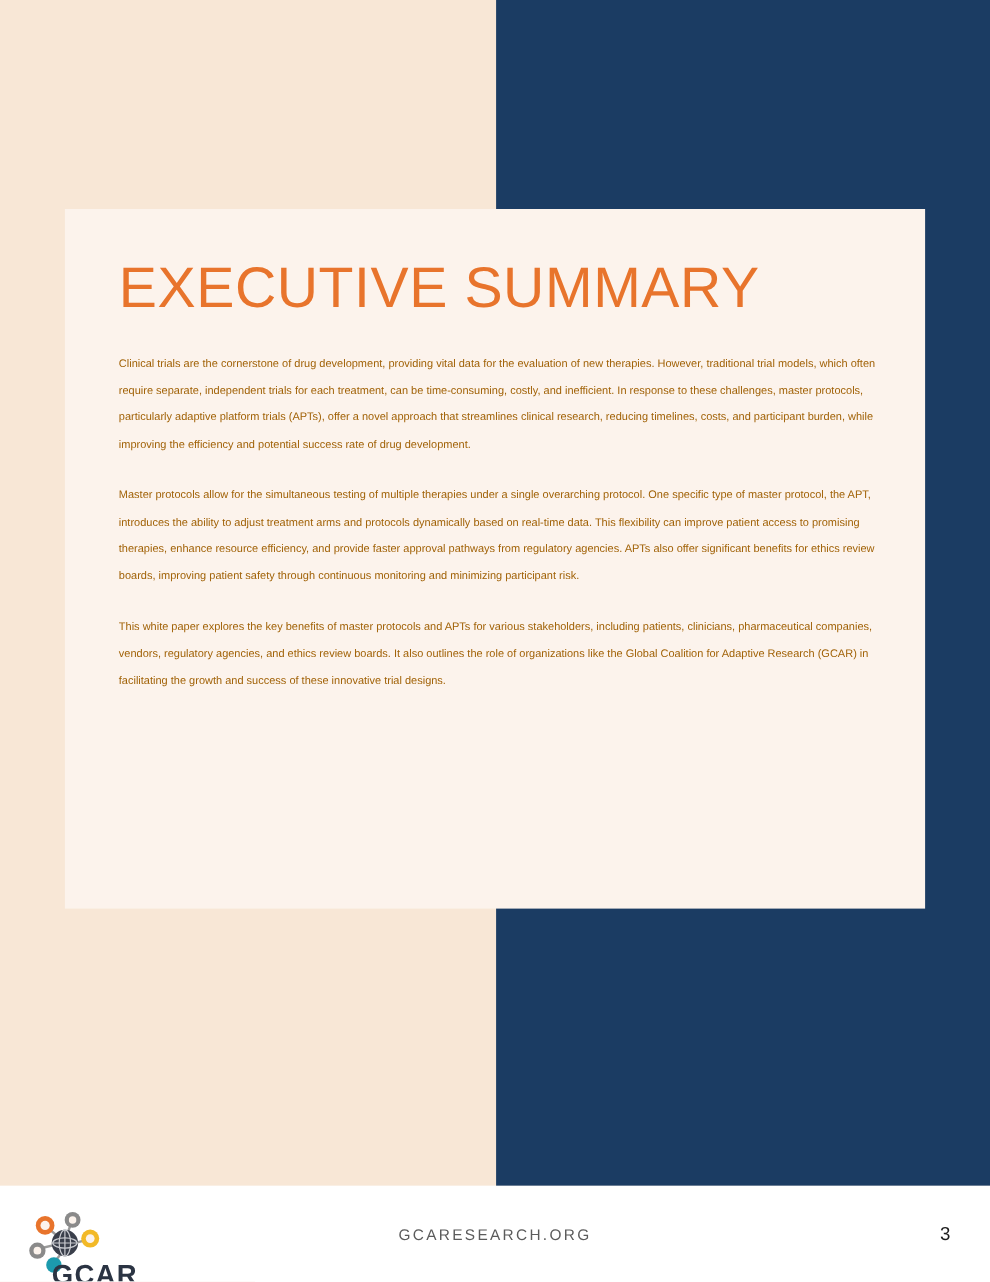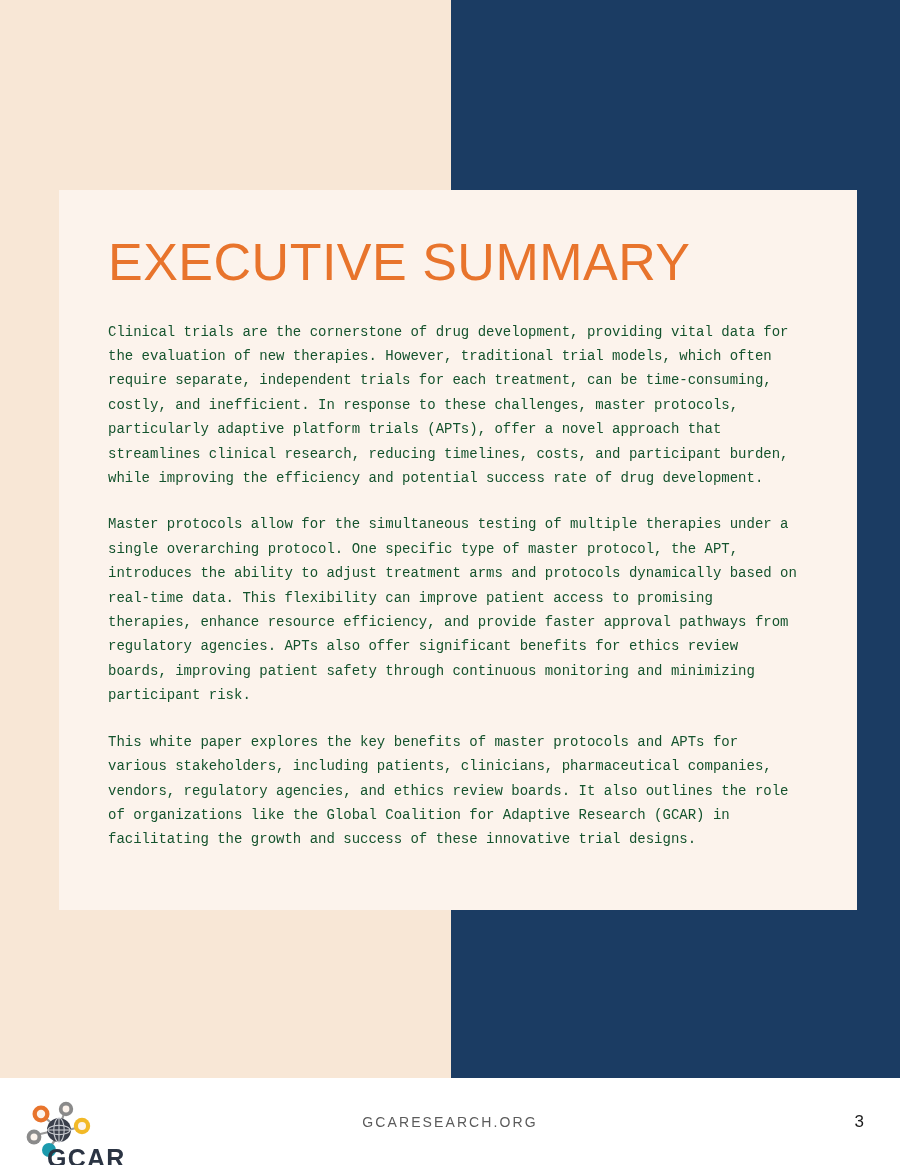--- a/index.html
+++ b/index.html
@@ -35,47 +35,46 @@
     height: 1078px;
     background: #1B3C63;
   }
 
   
   .card {
     position: absolute;
     left: 59px;
     top: 190px;
     width: 782px;
-    height: 720px;
+    height: 636px;
     background: #FCF3EC;
-    padding-left: 16px;
   }
   .card-inner {
     position: absolute;
     left: 49px;
     top: 45px;
     width: 692px;
   }
 
   .doc-title {
     color: #E8742C;
     font-size: 52px;
     font-weight: 400;
     letter-spacing: 0.5px;
     line-height: 1.05;
     margin: 0 0 30px 0;
     font-family: "Liberation Sans", sans-serif;
   }
 
   .body-copy p {
-    color: #14532d;
-    font-size: 14px;
+    color: #a16207;
+    font-size: 10px;
     line-height: 24.4px;
     margin: 0 0 22px 0;
-    font-family: Liberation Mono, monospace;
+    font-family: Liberation Sans, sans-serif;
   }
   .body-copy p:last-child {
     margin-bottom: 13px;
   }
 
   
   .footer {
     position: absolute;
     left: 0;
     top: 1078px;

